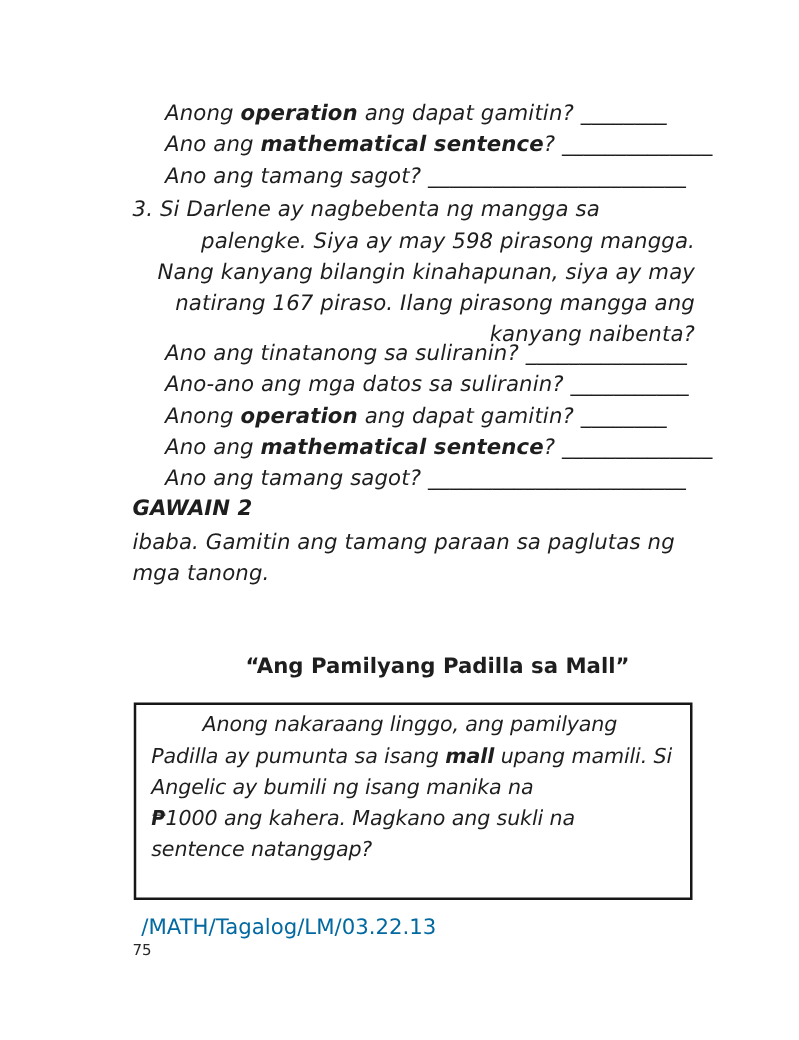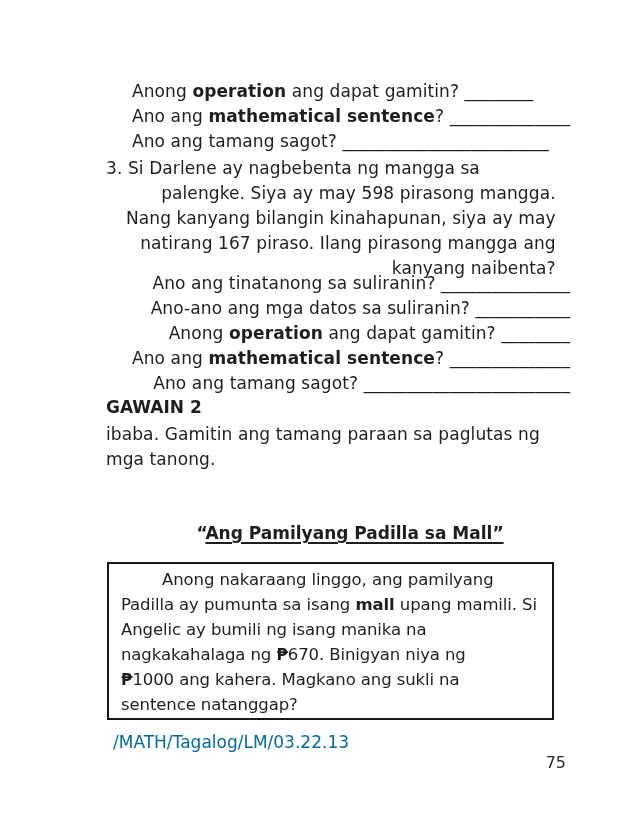--- a/index.html
+++ b/index.html
@@ -6,36 +6,36 @@
   html, body { margin: 0; padding: 0; background: #ffffff; }
   .page {
     position: relative;
     width: 639px;
     height: 832px;
     background: #ffffff;
     font-family: "DejaVu Sans", sans-serif;
     color: #1e1e1e;
     overflow: hidden;
   }
-  .tl { white-space: pre; }
+  .tl { white-space: pre; font-style: italic; }
   .b { font-weight: bold; }
-  .u { text-decoration: underline; text-underline-offset: 3px; text-decoration-thickness: 2px; }
+  .u { text-underline-offset: 3px; text-decoration-thickness: 2px; }
   .blk { position: absolute; font-size: 17px; line-height: 25px; letter-spacing: 0.1px; }
   #intro-questions { left: 132px; top: 79px; }
   #problem3 { left: 106px; top: 156px; }
   #problem3 .cont { padding-left: 20px; text-align: right; }
-  #problem3-questions { left: 132px; top: 271px; text-align: right; }
+  #problem3-questions { left: 132px; top: 271px; }
   #gawain2-heading { position: absolute; left: 106px; top: 397px; font-size: 17px; font-weight: bold; }
   #gawain2-para { left: 106px; top: 422px; }
   .indent1 { text-indent: 51px; }
   #story-title { position: absolute; left: 130px; top: 523px; width: 440px; text-align: center; font-size: 17px; font-weight: bold; white-space: pre; }
   #story-box { position: absolute; left: 107px; top: 562px; width: 447px; height: 158px; border: 2px solid #161616; background: #ffffff; }
   #story-text { position: absolute; left: 121px; top: 567px; font-size: 16.5px; line-height: 25px; letter-spacing: -0.1px; }
   .indent2 { text-indent: 41px; }
-  #footer-page { position: absolute; left: 106px; top: 753px; width: 460px; text-align: right; font-size: 16px; color: #2a2a2a; }
+  #footer-page { position: absolute; left: 106px; top: 753px; width: 460px; text-align: left; font-size: 12px; color: #2a2a2a; }
   #footer-code { position: absolute; left: 113px; top: 732px; font-size: 17px; color: #0369a1; }
 </style>
 </head>
 <body>
 
 <div class="page">
 
   <div class="blk" id="intro-questions">
     <div class="tl"><span>Anong </span><span class="b">operation</span><span> ang dapat gamitin? ________</span></div>
     <div class="tl"><span>Ano ang </span><span class="b">mathematical sentence</span><span>? ______________</span></div>
@@ -65,21 +65,20 @@
     <div class="tl"><span>mga tanong.</span></div>
   </div>
 
   <div id="story-title"><span class="b">“</span><span class="b u">Ang Pamilyang Padilla sa Mall”</span></div>
 
   <div id="story-box"></div>
   <div id="story-text">
     <div class="tl indent2"><span>Anong nakaraang linggo, ang pamilyang</span></div>
     <div class="tl"><span>Padilla ay pumunta sa isang </span><span class="b">mall</span><span> upang mamili. Si</span></div>
     <div class="tl"><span>Angelic ay bumili ng isang manika na</span></div>
-    <div class="tl"><span>nagkakahalaga ng </span><span class="b">₱</span><span>670. Binigyan niya ng</span></div>
     <div class="tl"><span class="b">₱</span><span>1000 ang kahera. Magkano ang sukli na</span></div>
     <div class="tl"><span>sentence natanggap?</span></div>
   </div>
 
   <div id="footer-page">75</div>
   <div id="footer-code">/MATH/Tagalog/LM/03.22.13</div>
 
 </div>
 
 </body></html>

